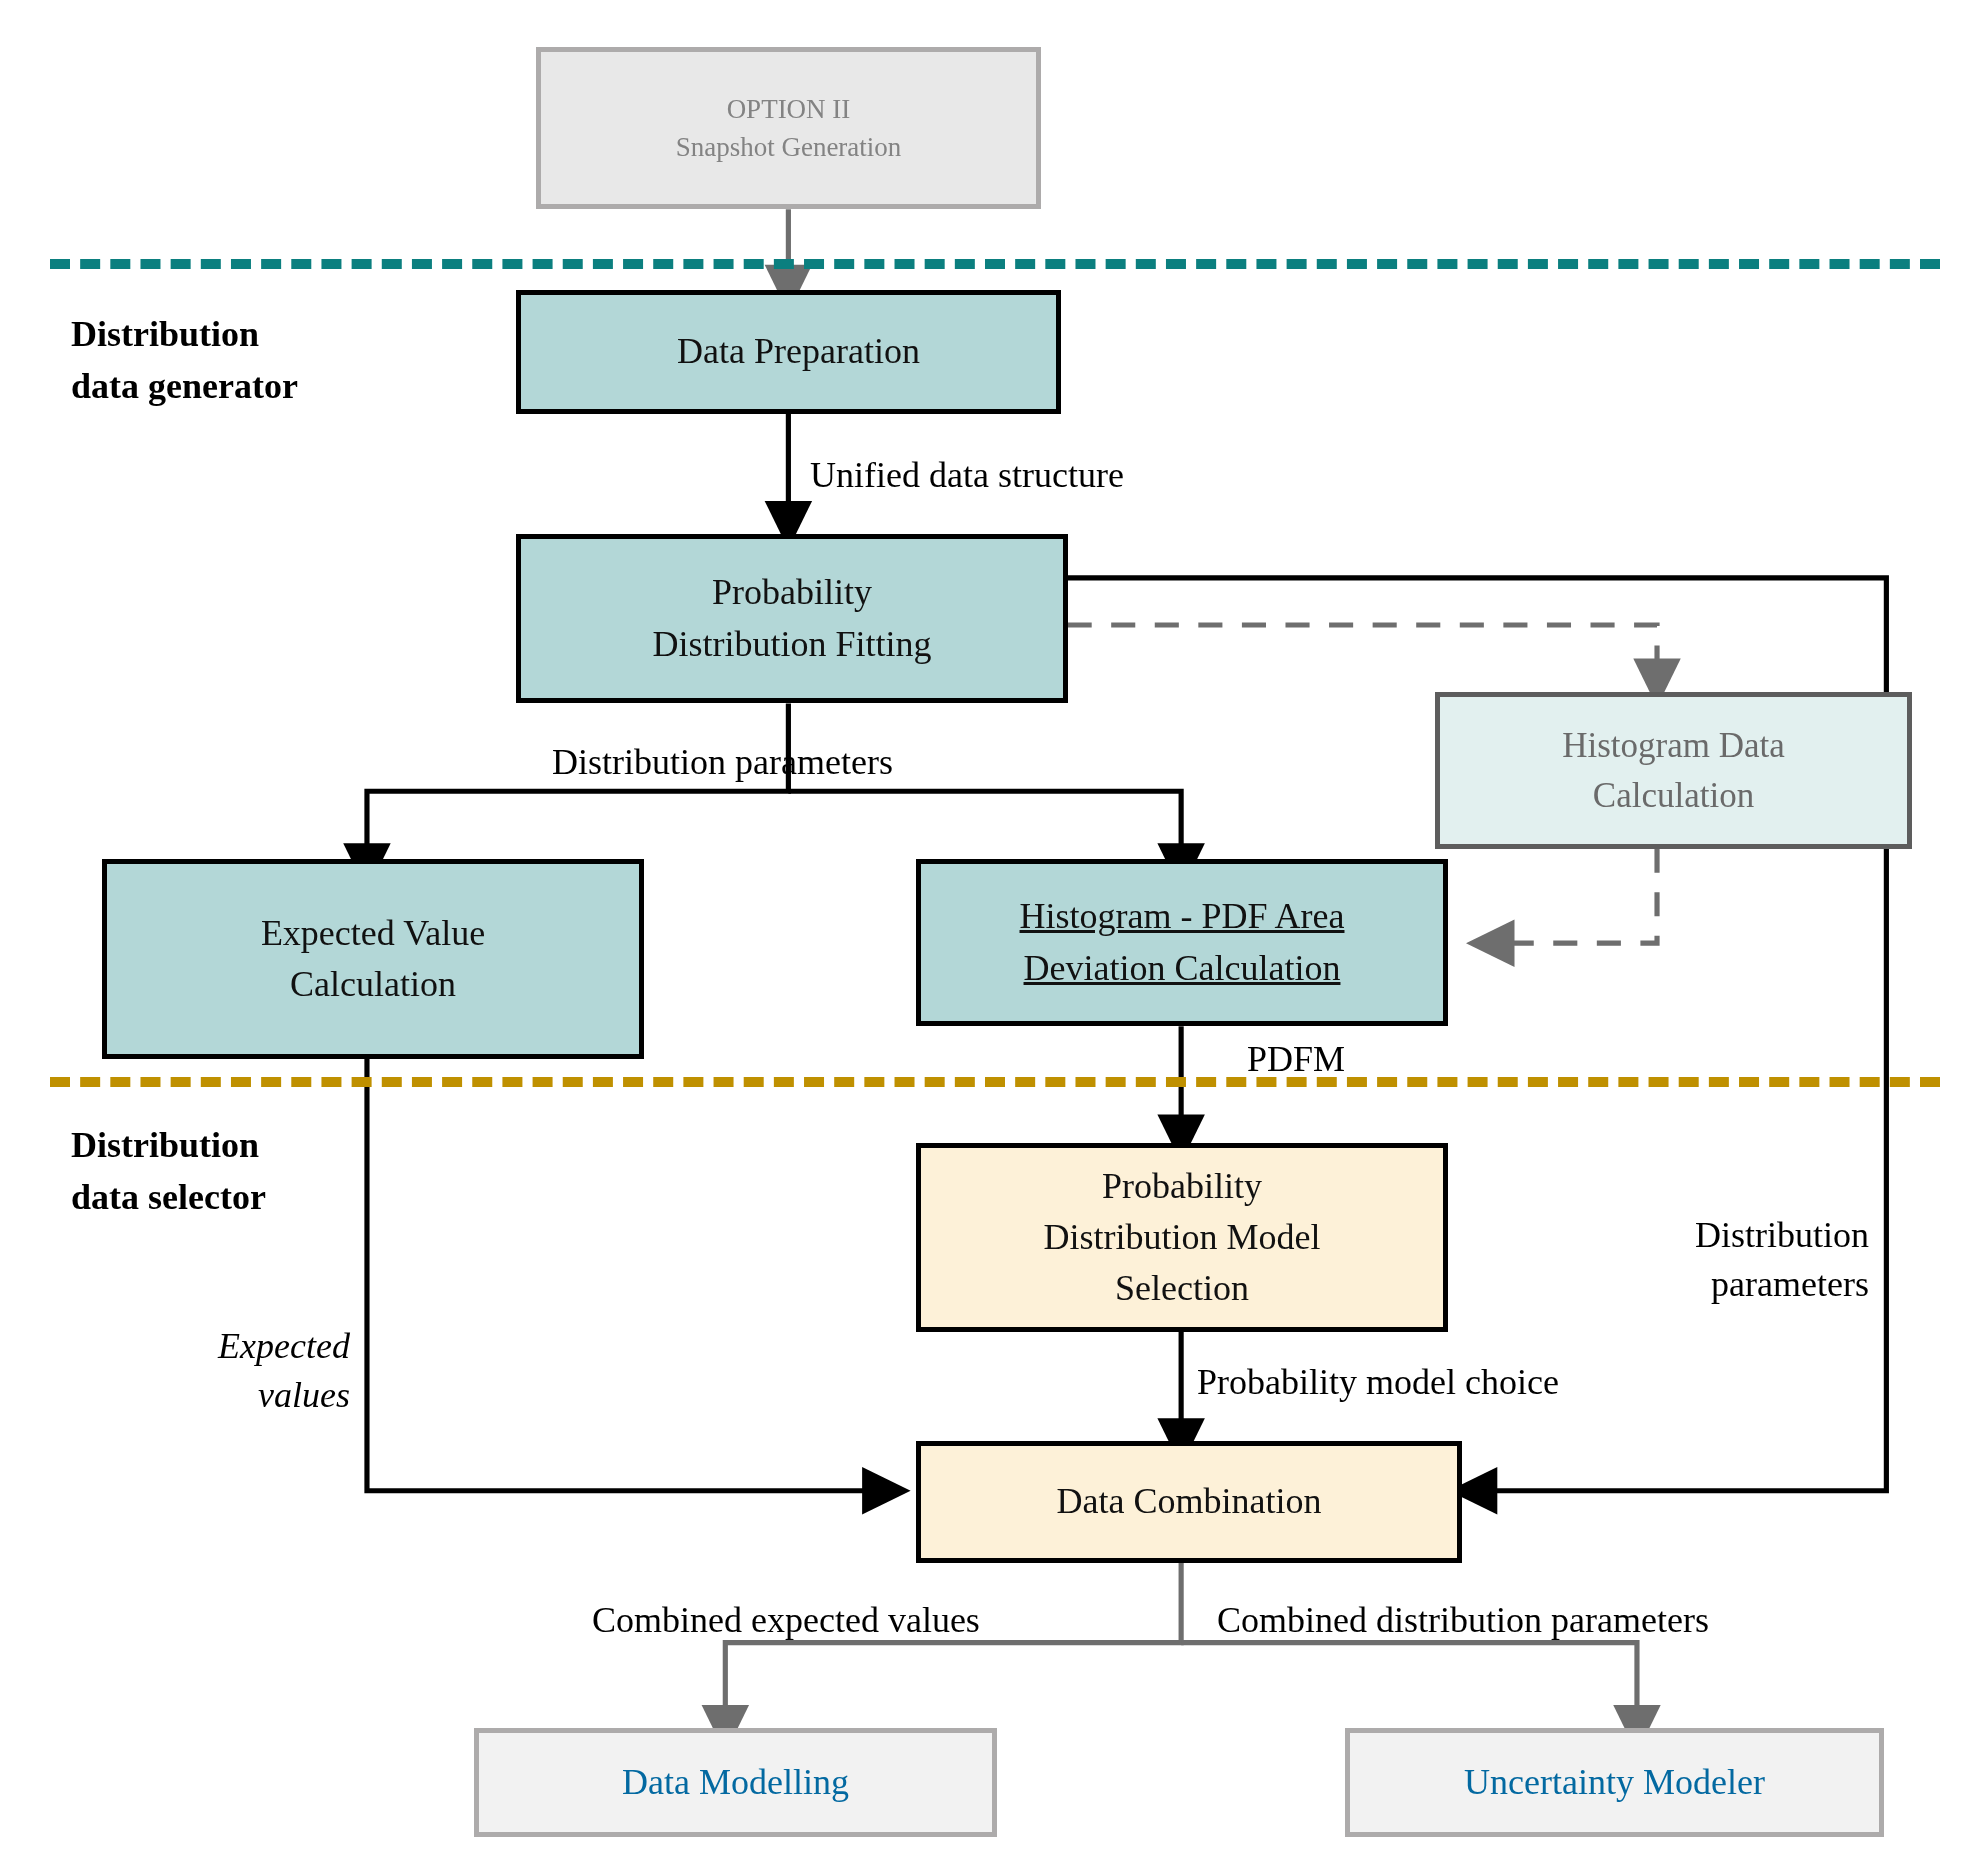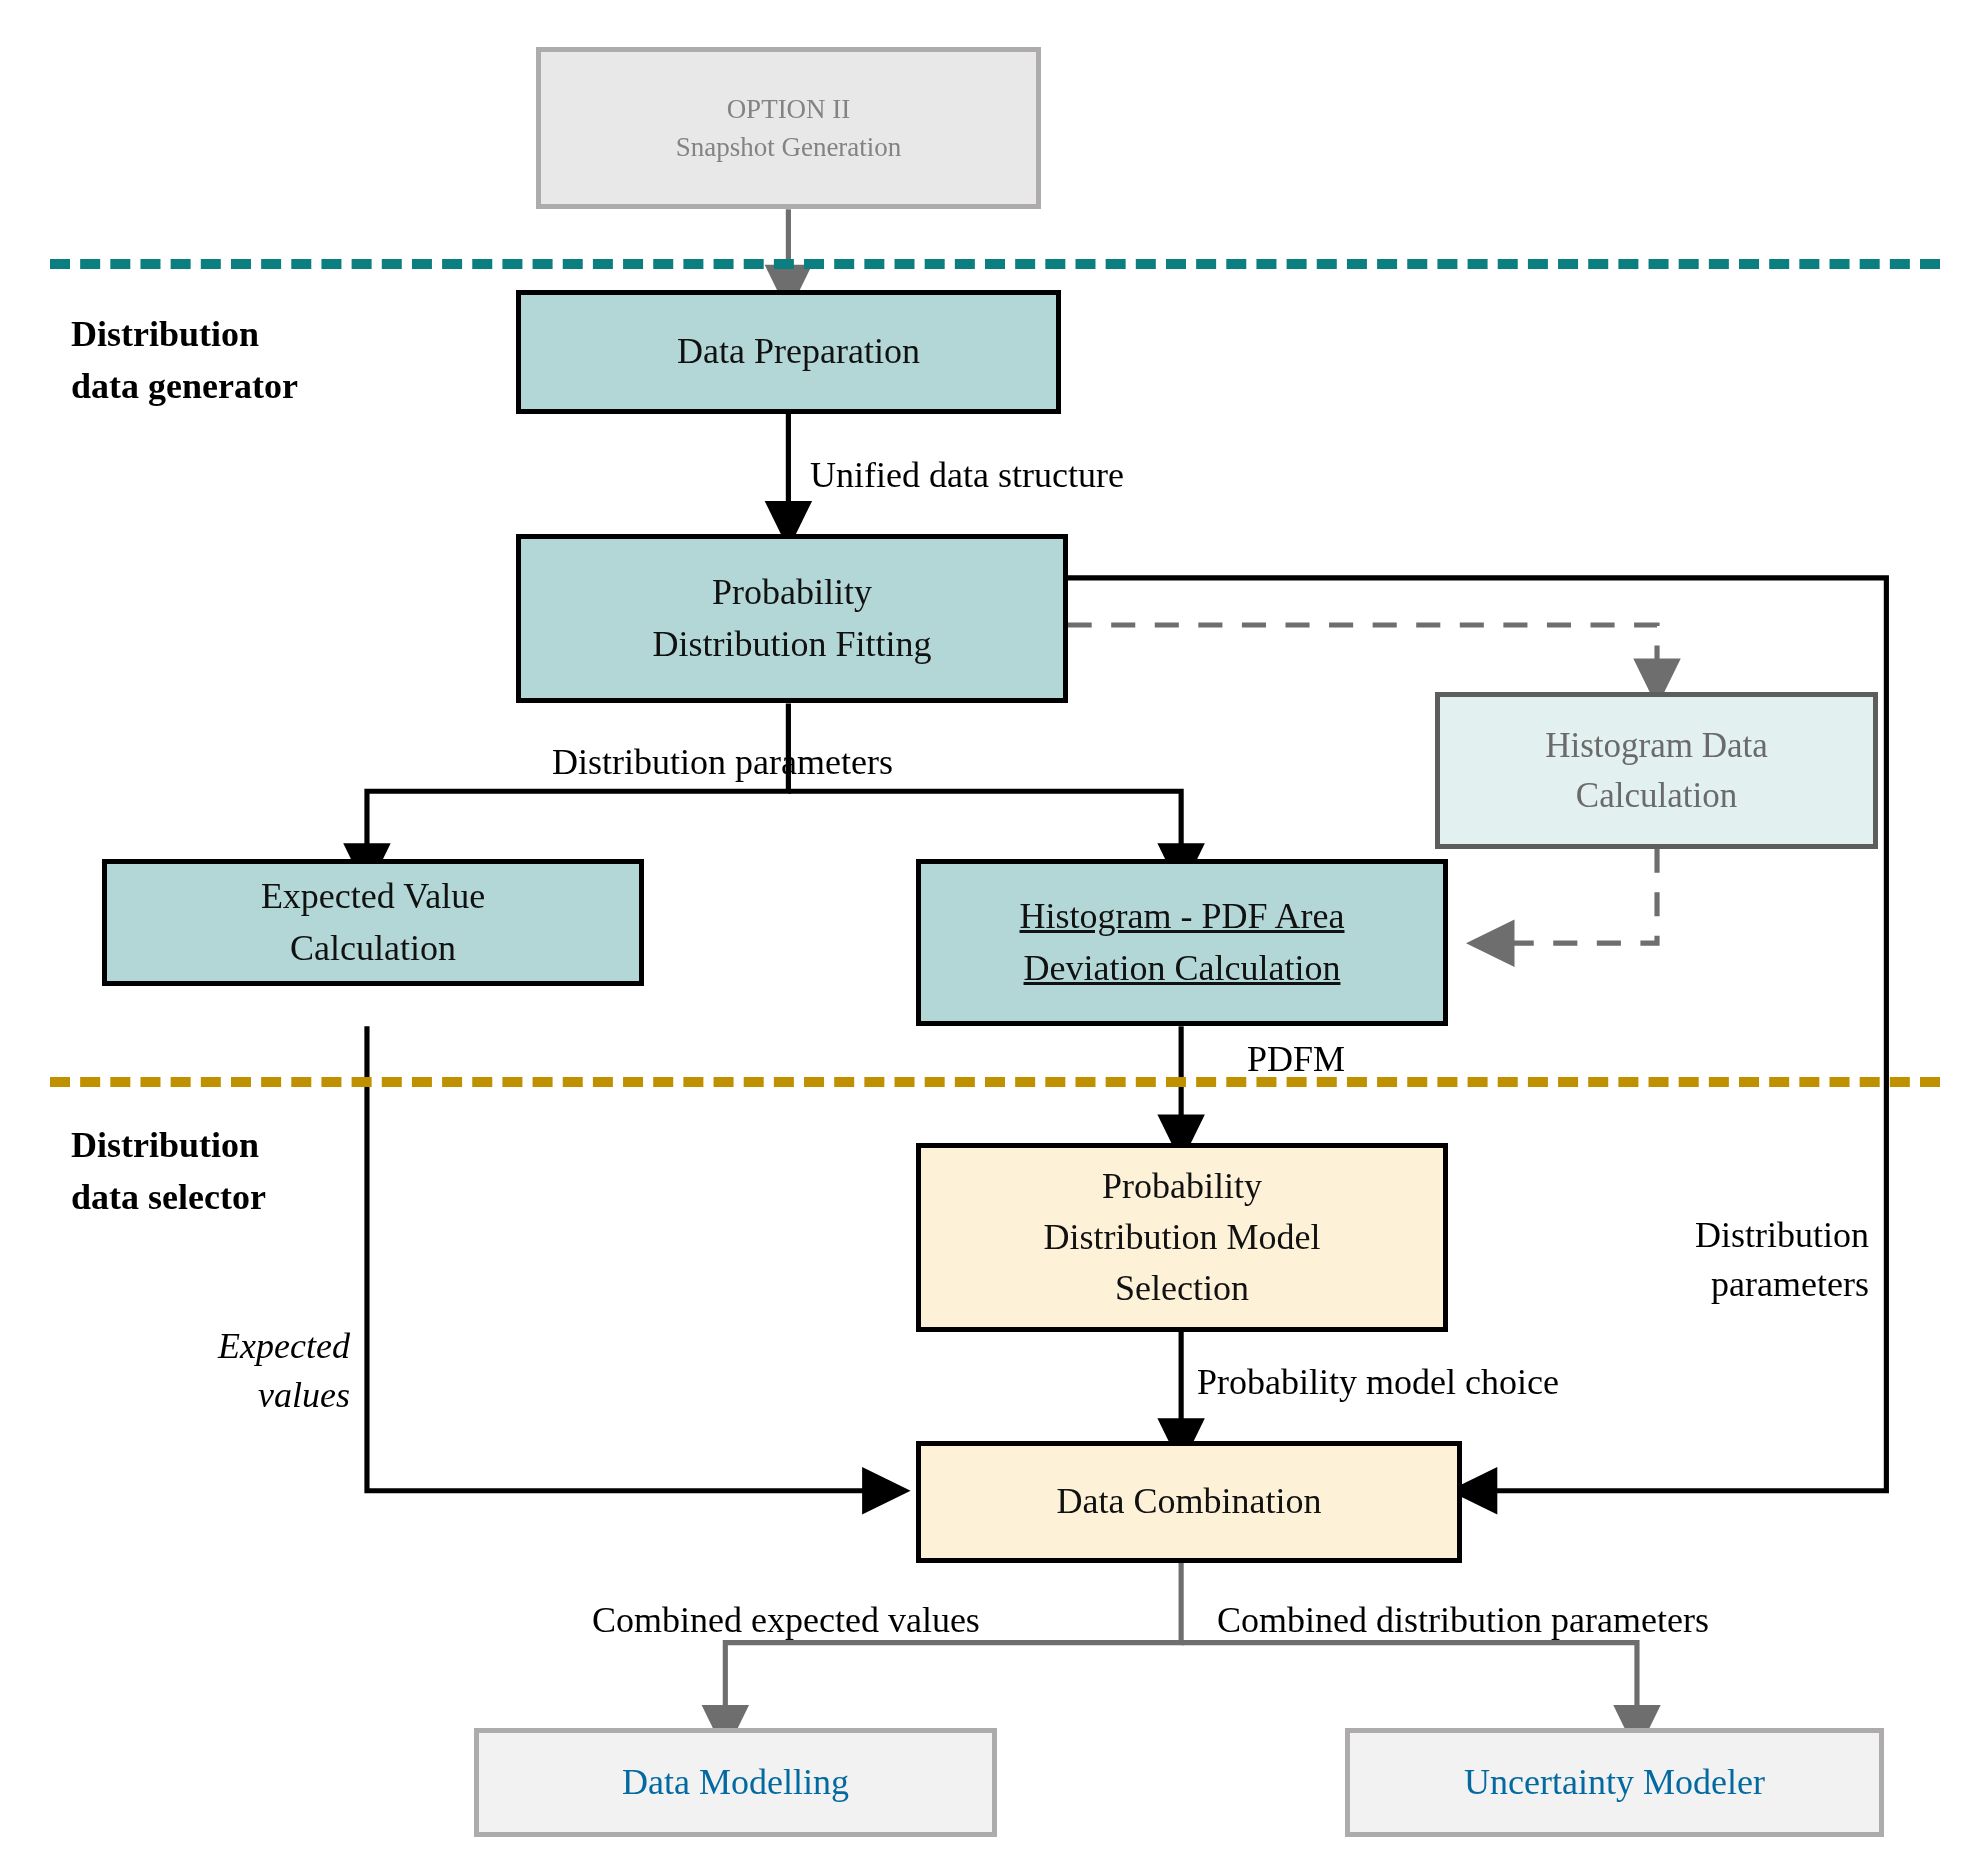--- a/index.html
+++ b/index.html
@@ -141,26 +141,26 @@
 
   <div class="node n-teal" style="left:516px; top:290px; width:545px; height:124px; font-size:36px;padding-left:20px;">
     <span class="ln">Data Preparation</span>
   </div>
 
   <div class="node n-teal" style="left:516px; top:534px; width:552px; height:169px; font-size:36px;">
     <span class="ln">Probability</span>
     <span class="ln">Distribution Fitting</span>
   </div>
 
-  <div class="node n-teal-light" style="left:1435px; top:692px; width:443px; height:157px; font-size:35px;">
+  <div class="node n-teal-light" style="left:1435px; top:692px; width:477px; height:157px; font-size:35px;">
     <span class="ln">Histogram Data</span>
     <span class="ln">Calculation</span>
   </div>
 
-  <div class="node n-teal" style="left:102px; top:859px; width:542px; height:127px; font-size:36px;">
+  <div class="node n-teal" style="left:102px; top:859px; width:542px; height:200px; font-size:36px;">
     <span class="ln">Expected Value</span>
     <span class="ln">Calculation</span>
   </div>
 
   <div class="node n-teal" style="left:916px; top:859px; width:532px; height:167px; font-size:36px;text-decoration:underline;">
     <span class="ln">Histogram - PDF Area</span>
     <span class="ln">Deviation Calculation</span>
   </div>
 
   <div class="node n-cream" style="left:916px; top:1143px; width:532px; height:189px; font-size:36px;">

